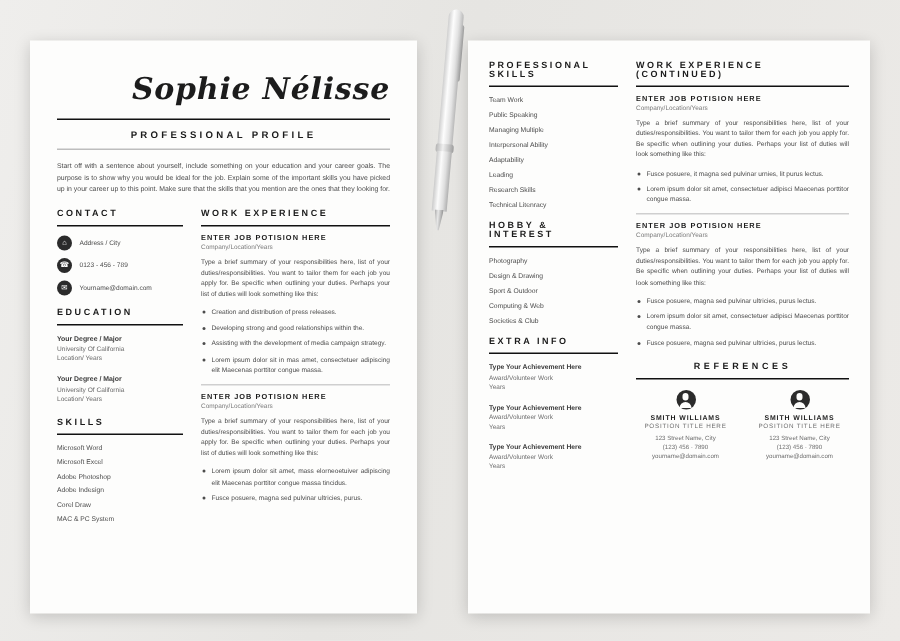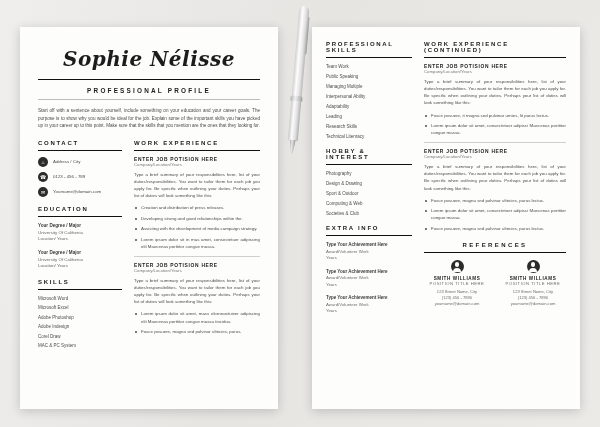--- a/index.html
+++ b/index.html
@@ -52,21 +52,21 @@
     position:absolute;left:8px;top:134px;width:6px;height:14px;
     background:linear-gradient(90deg,#a8a8a8,#e8e8e8 40%,#8e8e8e);
     clip-path:polygon(0 0,100% 0,62% 100%,38% 100%);
   }
 
   
   .name{
     font-family:"DejaVu Serif", serif;
     font-style:italic;
     font-size:20px;
-    text-align:center;
+    text-align:right;
     color:#1c1c1c;
     letter-spacing:.5px;
     margin:4px 0 2px 0;
     font-weight:bold;
   }
   .rule{
     border-top:1px solid #111;
     margin:8px 0 7px 0;
   }
   .rule.thin{border-top:1px solid #bdbdbd;}

